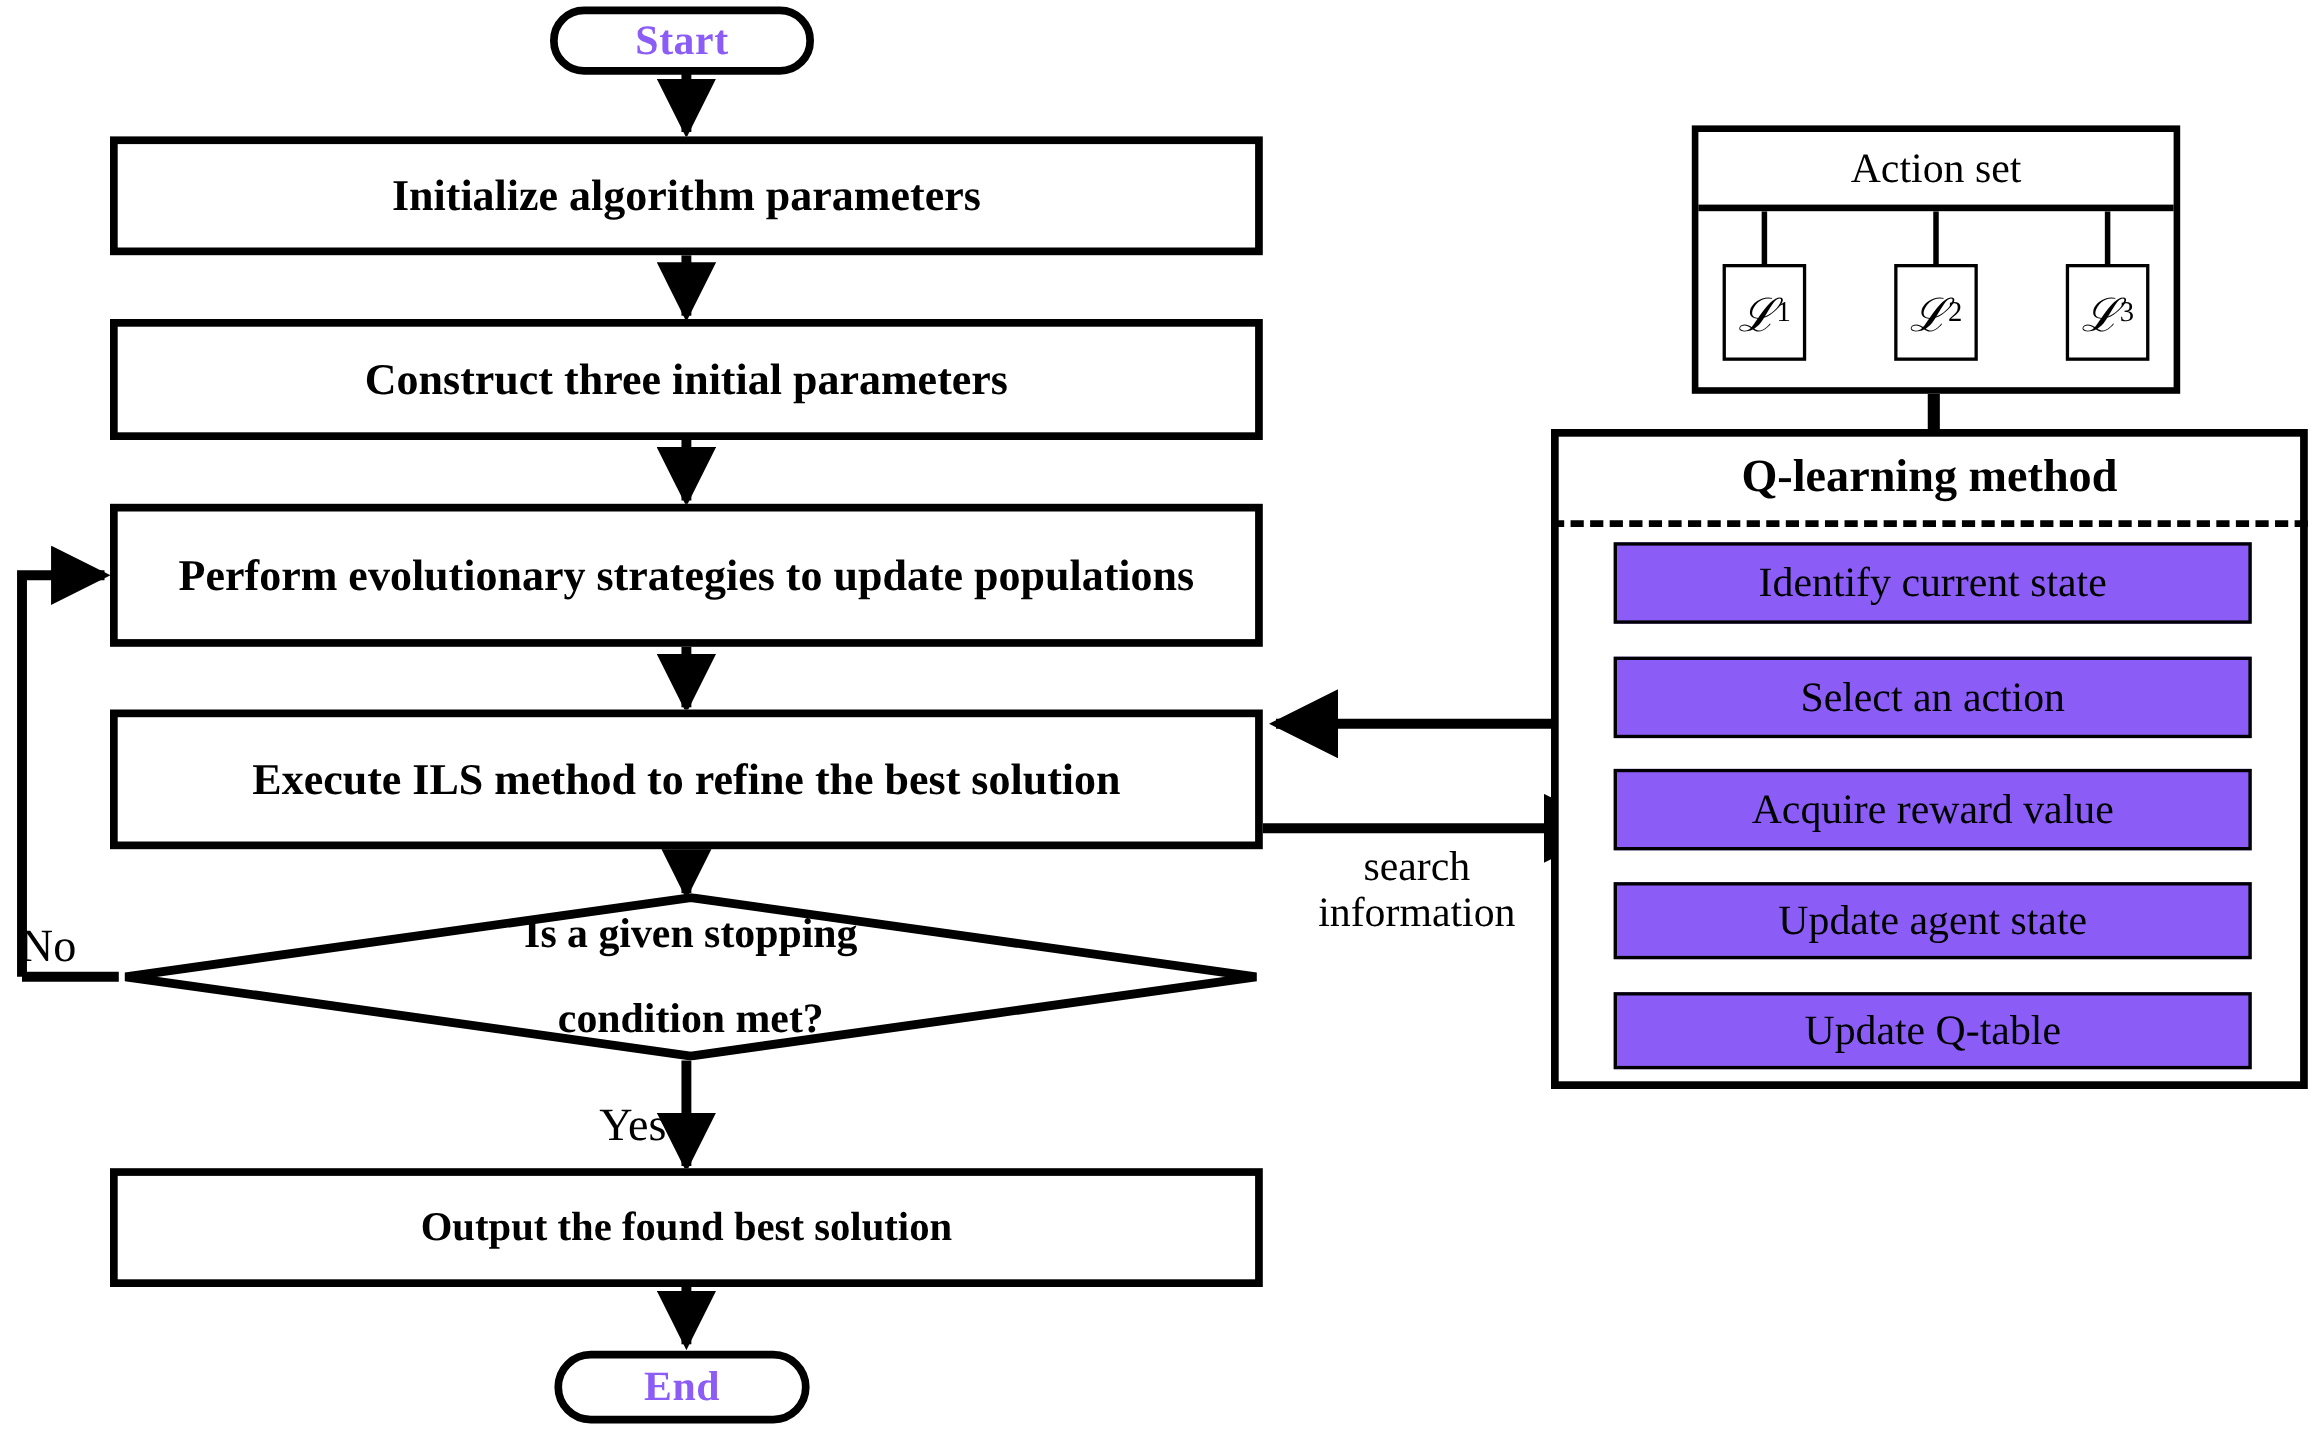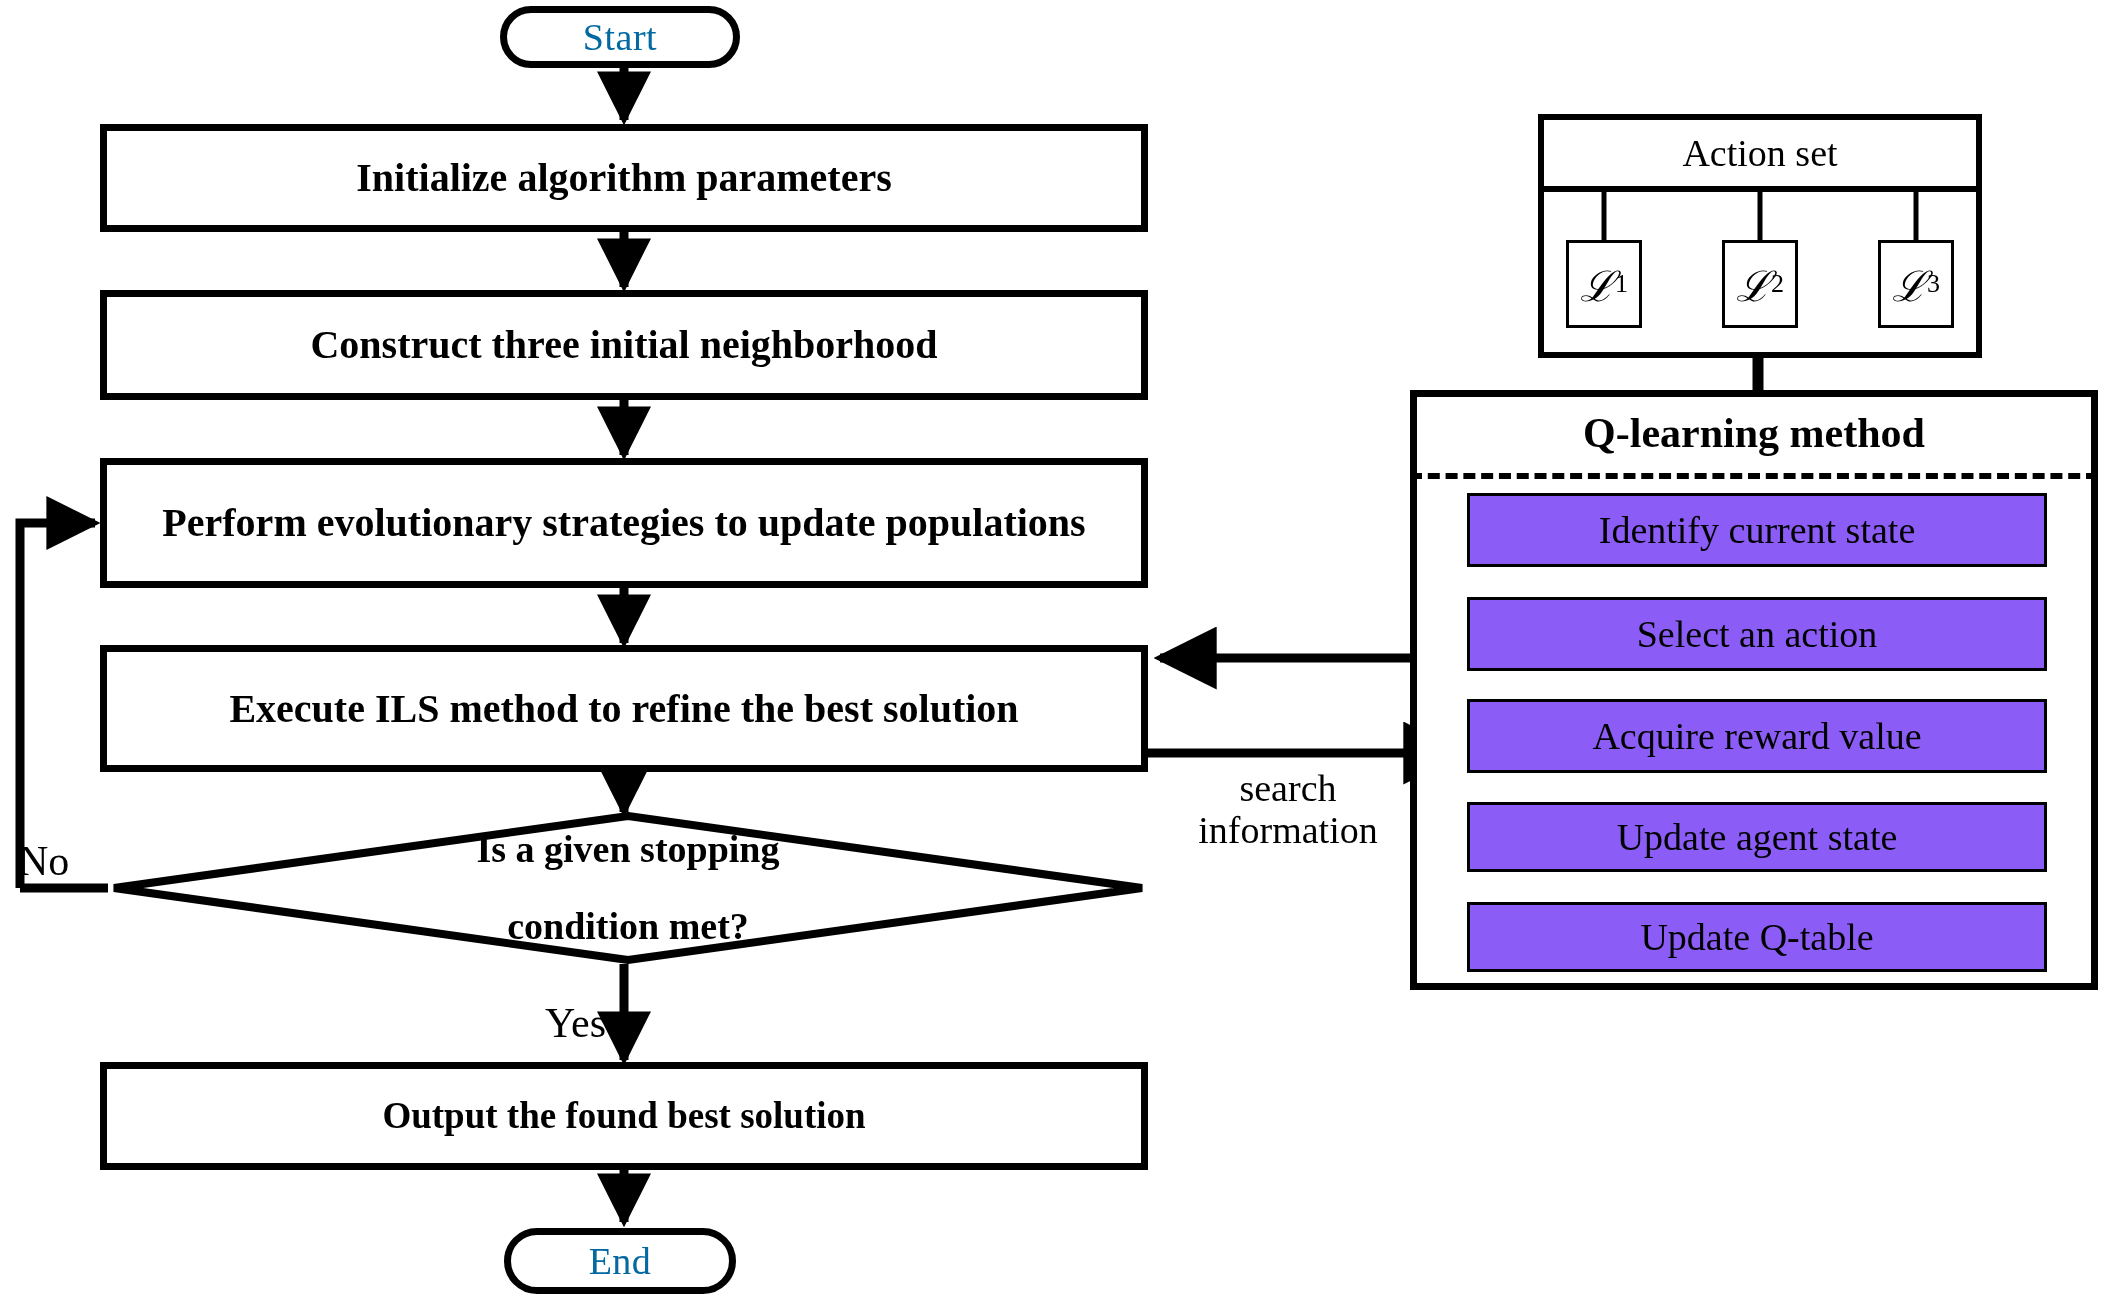--- a/index.html
+++ b/index.html
@@ -21,22 +21,22 @@
   
   .terminator {
     position: absolute;
     box-sizing: border-box;
     border: 7px solid #000;
     border-radius: 44px;
     background: #fff;
     display: flex;
     align-items: center;
     justify-content: center;
-    font-weight: normal;
-    color: #0369a1;
+    font-weight: bold;
+    color: #8b5cf6;
     letter-spacing: 0.5px;
   }
   
   .procbox {
     position: absolute;
     box-sizing: border-box;
     border: 7px solid #000;
     background: #fff;
     display: flex;
     align-items: center;
@@ -201,21 +201,21 @@
 
   <div class="terminator" style="left:500px; top:6px; width:240px; height:62px; font-size:38px;">
     <span>Start</span>
   </div>
 
   <div class="procbox" style="left:100px; top:124px; width:1048px; height:108px; font-size:40px;">
     <span>Initialize algorithm parameters</span>
   </div>
 
   <div class="procbox" style="left:100px; top:290px; width:1048px; height:110px; font-size:40px;">
-    <span>Construct three initial neighborhood</span>
+    <span>Construct three initial parameters</span>
   </div>
 
   <div class="procbox" style="left:100px; top:458px; width:1048px; height:130px; font-size:40px;">
     <span>Perform evolutionary strategies to update populations</span>
   </div>
 
   <div class="procbox" style="left:100px; top:645px; width:1048px; height:127px; font-size:40px;">
     <span>Execute ILS method to refine the best solution</span>
   </div>
 

